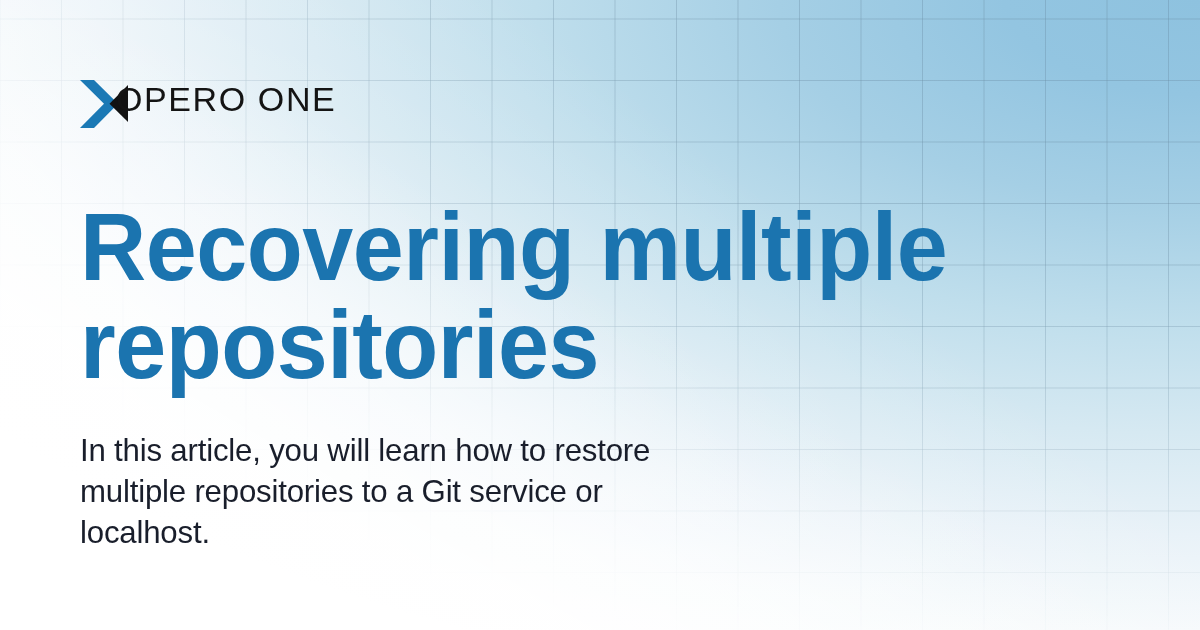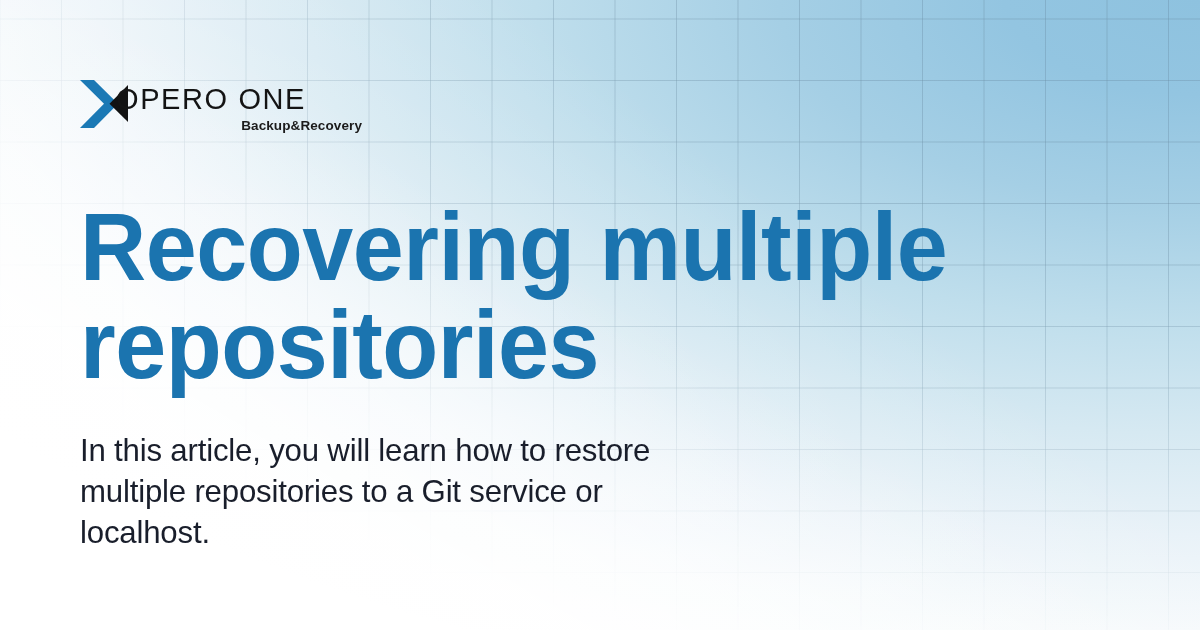--- a/index.html
+++ b/index.html
@@ -113,21 +113,21 @@
     left: 0;
     top: 0;
     width: 52px;
     height: 52px;
   }
   .logo-wordmark {
     position: absolute;
     left: 38px;
     top: 2px;
     font-family: "Liberation Sans", sans-serif;
-    font-size: 29px;
+    font-size: 34px;
     font-weight: 400;
     letter-spacing: 1.6px;
     color: #141414;
     white-space: nowrap;
     line-height: 38px;
   }
   .logo-tagline {
     position: absolute;
     left: 38px;
     top: 40px;
@@ -192,21 +192,20 @@
   <div class="content">
 
     <div class="logo">
       <span class="logo-mark">
         <svg width="52" height="52" viewBox="0 0 52 52" xmlns="http://www.w3.org/2000/svg">
           <path d="M2 2 L16 2 L40 25.8 L16 50 L2 50 L26 25.8 Z" fill="#1b79b5"></path>
           <path d="M50 7 L50 44 L31.5 25.8 Z" fill="#121212"></path>
         </svg>
       </span>
       <span class="logo-wordmark">OPERO ONE</span>
-      <span class="logo-tagline">Backup&amp;Recovery</span>
     </div>
 
     <h1 class="headline">Recovering multiple
 repositories</h1>
 
     <p class="subtitle">In this article, you will learn how to restore
 multiple repositories to a Git service or
 localhost.</p>
 
   </div>

